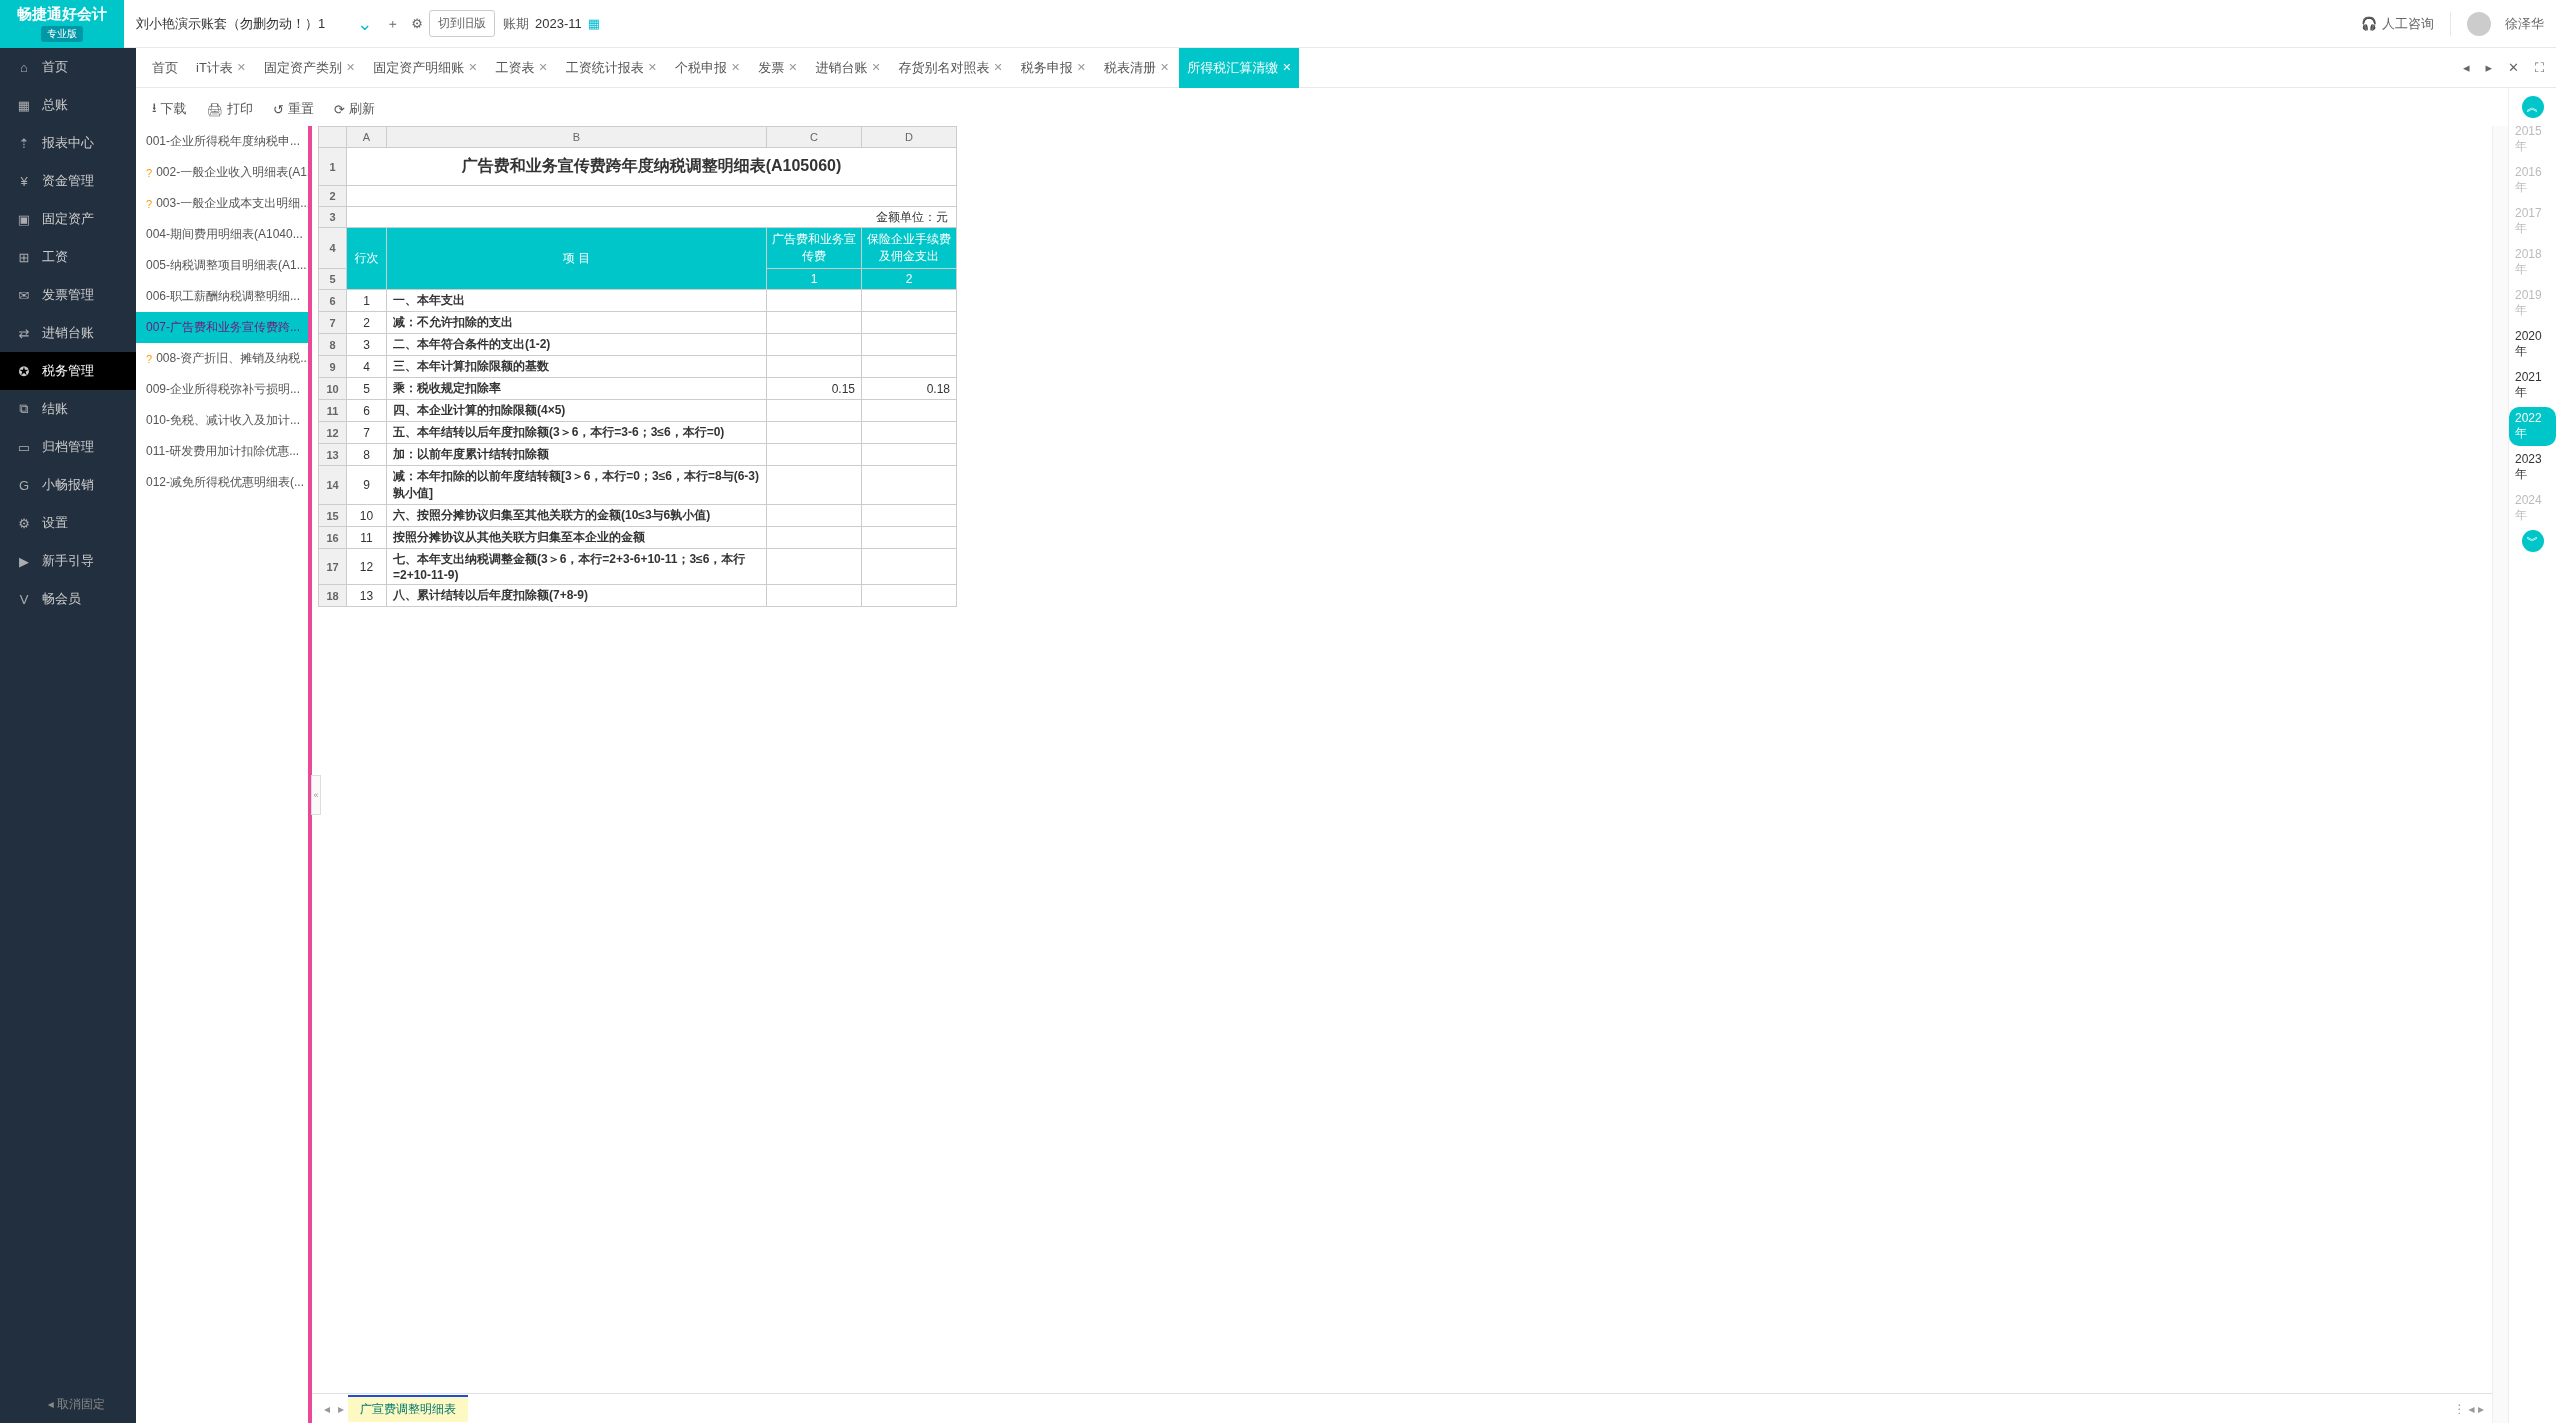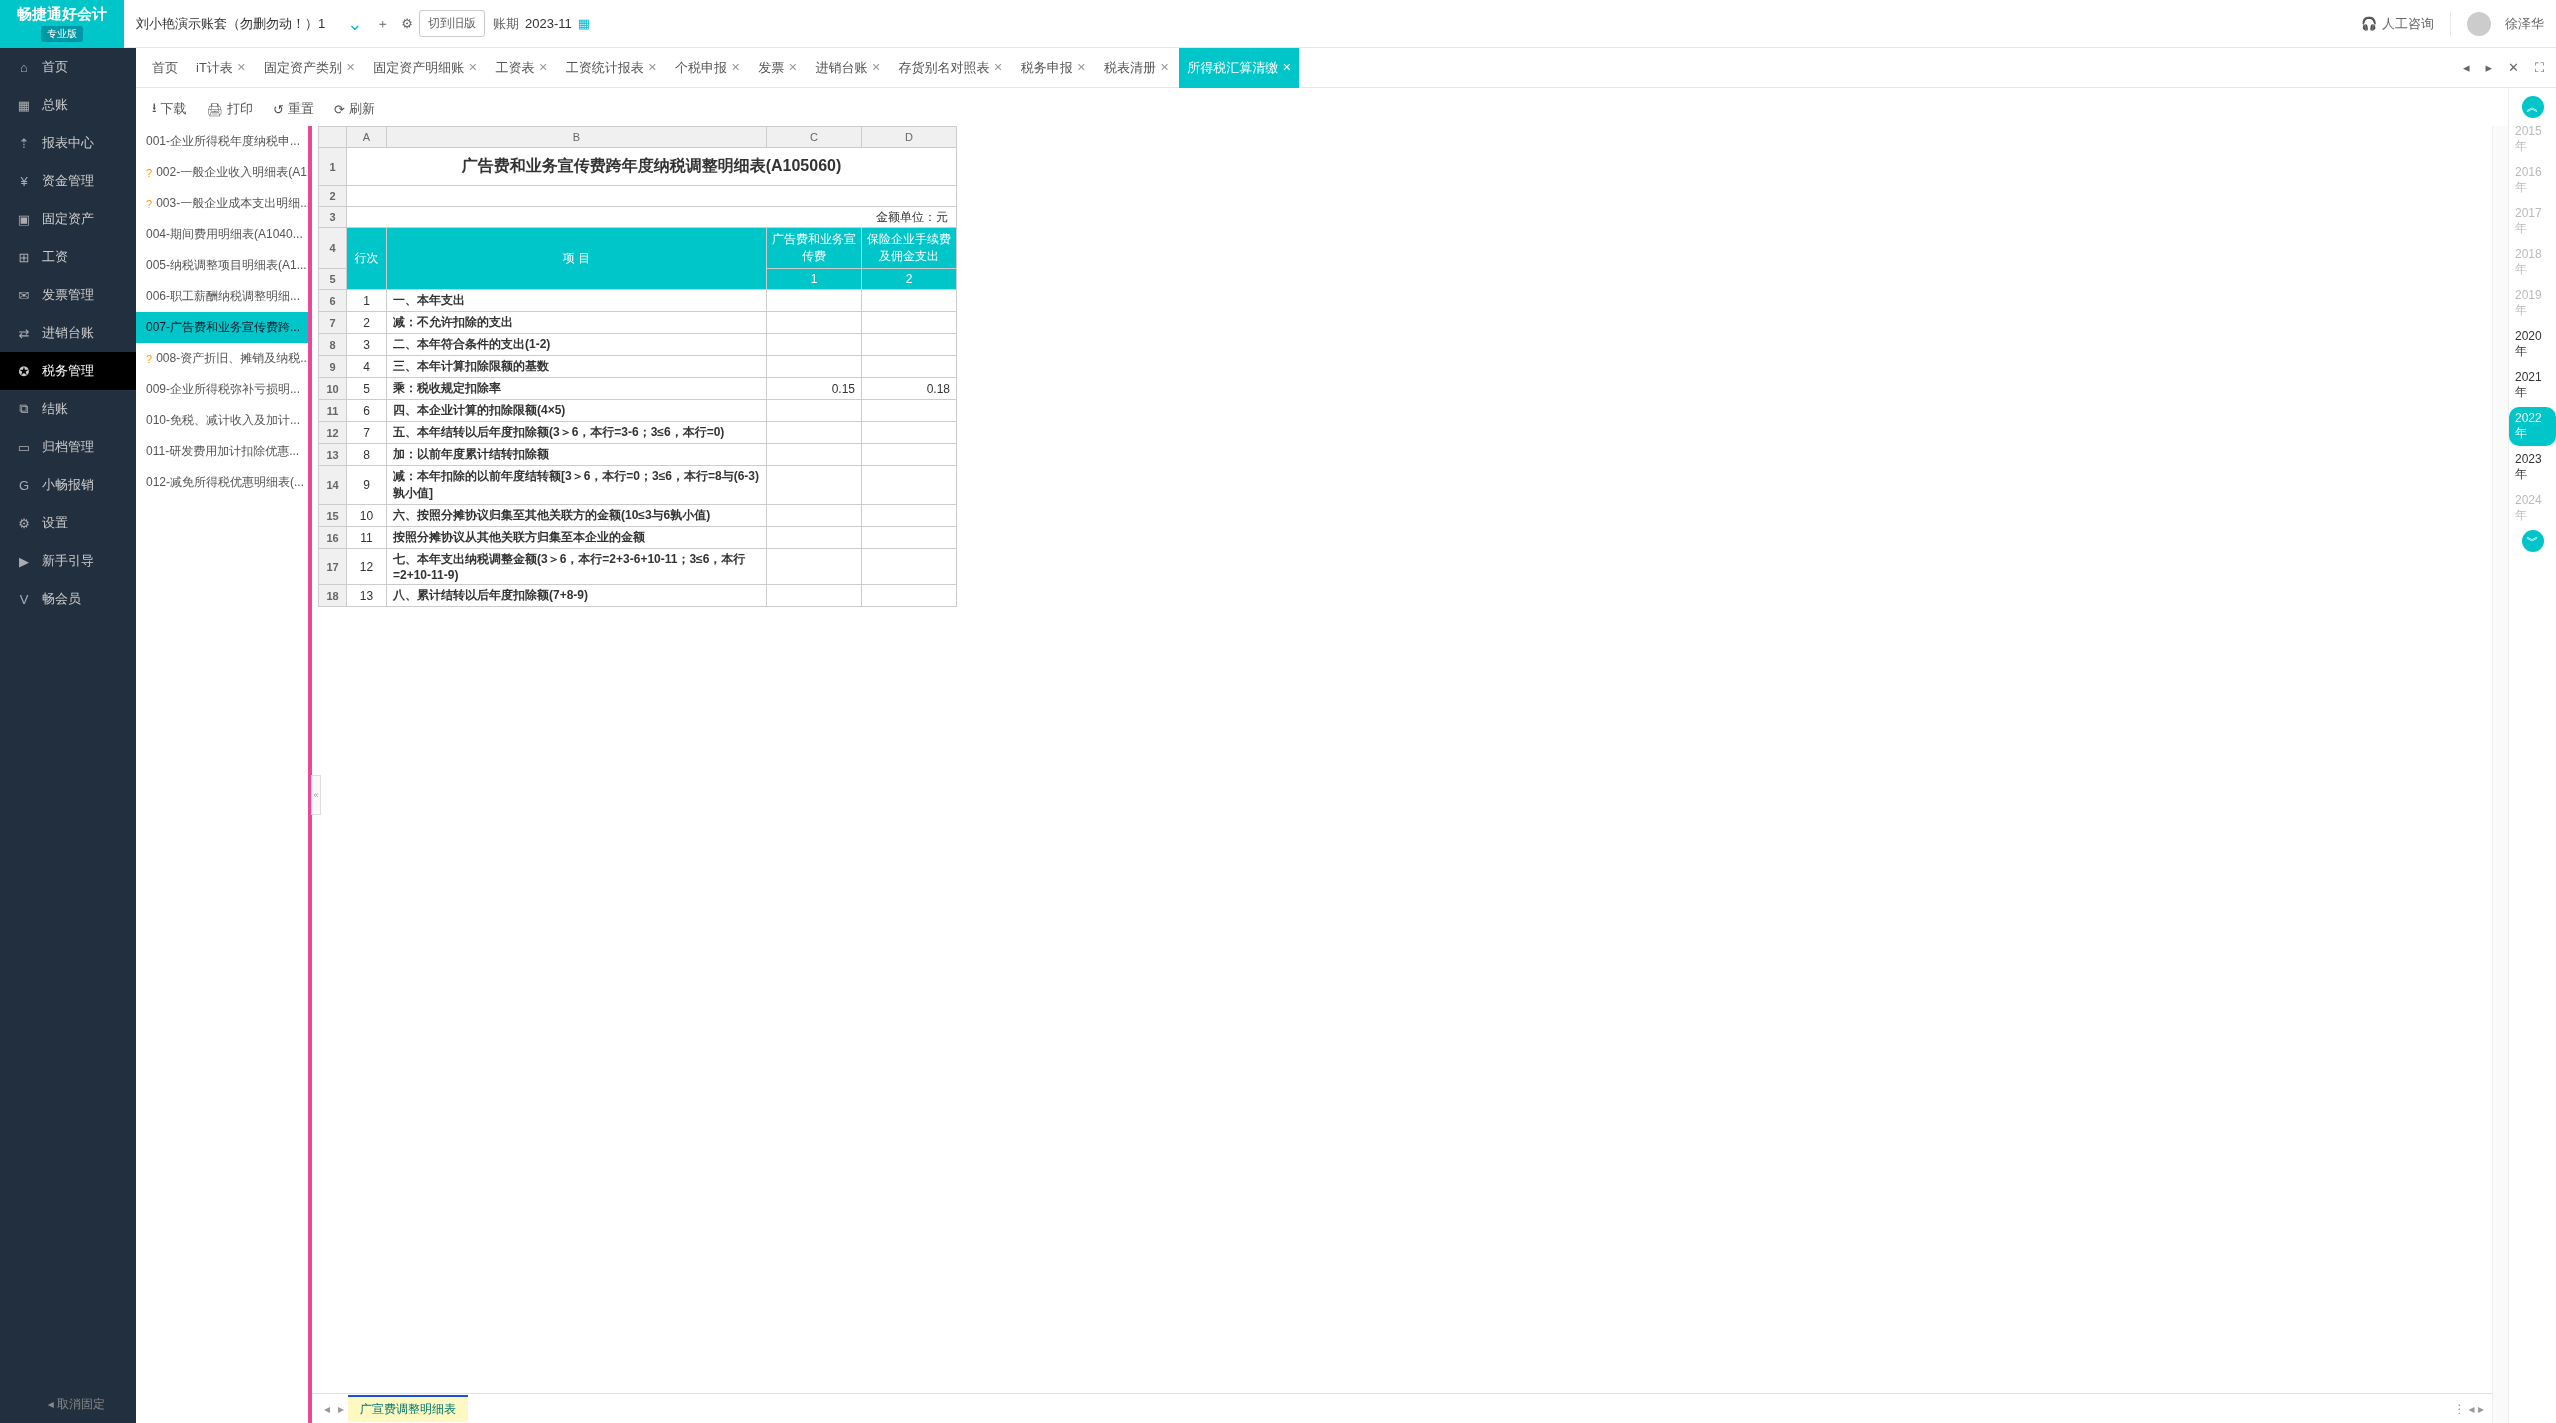--- a/index.html
+++ b/index.html
@@ -1,21 +1,21 @@
 <!DOCTYPE html>
 <html><head>
 <meta charset="utf-8">
 <style>
 *{box-sizing:border-box;margin:0;padding:0;font-family:"Microsoft YaHei",Arial,sans-serif}
 body{background:#fff;overflow:hidden;height:100vh;width:100vw;font-size:13px;color:#333}
 .topbar{height:48px;background:#fff;display:flex;align-items:center;border-bottom:1px solid #e8e8e8;padding:0 12px}
 .logo-area{width:124px;height:48px;background:#00c6c9;display:flex;align-items:center;justify-content:center;color:#fff;margin-left:-12px;margin-right:12px;flex-direction:column;font-size:11px}
 .logo-area .main-logo{font-size:15px;font-weight:bold}
 .logo-area .sub{background:#0097a7;padding:1px 6px;border-radius:3px;font-size:10px;margin-top:2px}
-.account-sel{display:flex;align-items:center;gap:14px}
+.account-sel{display:flex;align-items:center;gap:24px}
 .account-name{color:#333}
 .chev{color:#00bcd4;font-size:18px;padding:0 8px;cursor:pointer}
 .plus-ic,.gear-ic{color:#666;cursor:pointer;padding:0 6px}
 .oldver{border:1px solid #ccc;padding:4px 8px;border-radius:3px;color:#666;cursor:pointer;font-size:12px}
 .period{color:#666;margin-left:8px}
 .period-date{color:#333;margin-left:6px}
 .cal-ic{color:#00bcd4;margin-left:6px;cursor:pointer}
 .topbar-right{margin-left:auto;display:flex;align-items:center;gap:16px;color:#666}
 .help-link{display:flex;align-items:center;gap:4px;cursor:pointer}
 .user-area{display:flex;align-items:center;gap:14px;border-left:1px solid #e8e8e8;padding-left:16px}
@@ -36,21 +36,21 @@
 .tabs-ctrl span{cursor:pointer;padding:4px}
 .content{flex:1;display:flex;min-height:0}
 .content-main{flex:1;display:flex;flex-direction:column;min-width:0;position:relative}
 .warning-bar{display:flex;align-items:flex-start;padding:10px 16px 6px}
 .warn-text{color:#e53935;font-size:12px;line-height:1.6;flex:1}
 .toolbar{display:flex;align-items:center;gap:20px;color:#555;font-size:13px;padding-right:16px}
 .toolbar span{cursor:pointer;display:flex;align-items:center;gap:4px}
 .forms-row{flex:1;display:flex;min-height:0}
 .form-list{width:176px;border-right:4px solid #ec4899;overflow-y:auto;font-size:12px}
 .form-item{padding:7px 10px;cursor:pointer;color:#555;white-space:nowrap;overflow:hidden;text-overflow:ellipsis;display:flex;align-items:center;gap:4px}
-.form-item.active{background:#00c6c9;color:#0f172a}
+.form-item.active{background:#00c6c9;color:#701a75}
 .form-item .qm{color:#ff9800;font-size:11px}
 .sheet-area{flex:1;display:flex;flex-direction:column;min-width:0;position:relative}
 .collapse-handle{position:absolute;left:-1px;top:50%;width:10px;height:40px;border:1px solid #ddd;background:#fafafa;display:flex;align-items:center;justify-content:center;font-size:9px;color:#999;cursor:pointer;z-index:5}
 .grid-wrap{flex:1;overflow:auto;padding-left:6px}
 table.sheet{border-collapse:collapse;font-size:12px}
 table.sheet th,table.sheet td{border:1px solid #ccc;padding:0;height:21px}
 table.sheet .colhdr{background:#f0f0f0;text-align:center;color:#666;font-weight:normal;font-size:11px}
 table.sheet .rowhdr{background:#f0f0f0;text-align:center;color:#666;width:28px;font-size:11px}
 .title-cell{text-align:center;font-weight:bold;font-size:16px;padding:8px 0!important;background:#fff}
 .unit-cell{text-align:right;padding-right:8px!important;color:#333}

